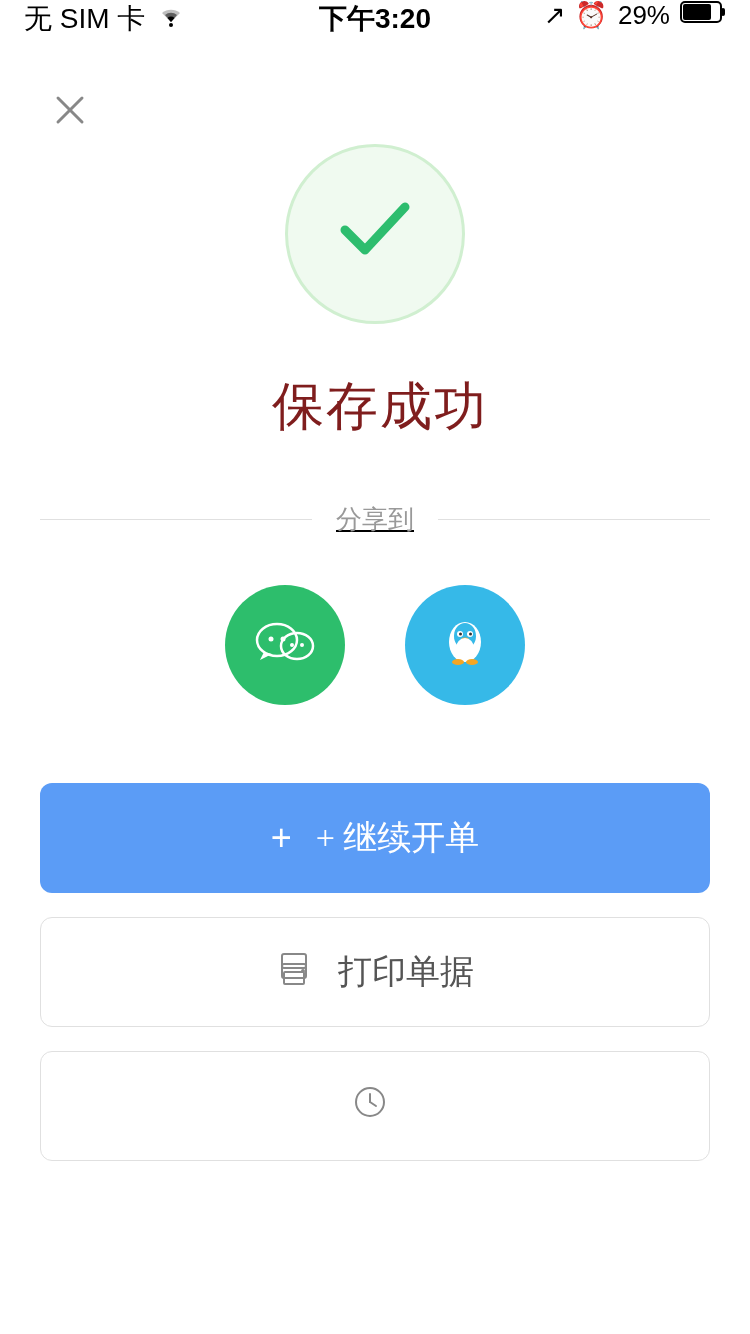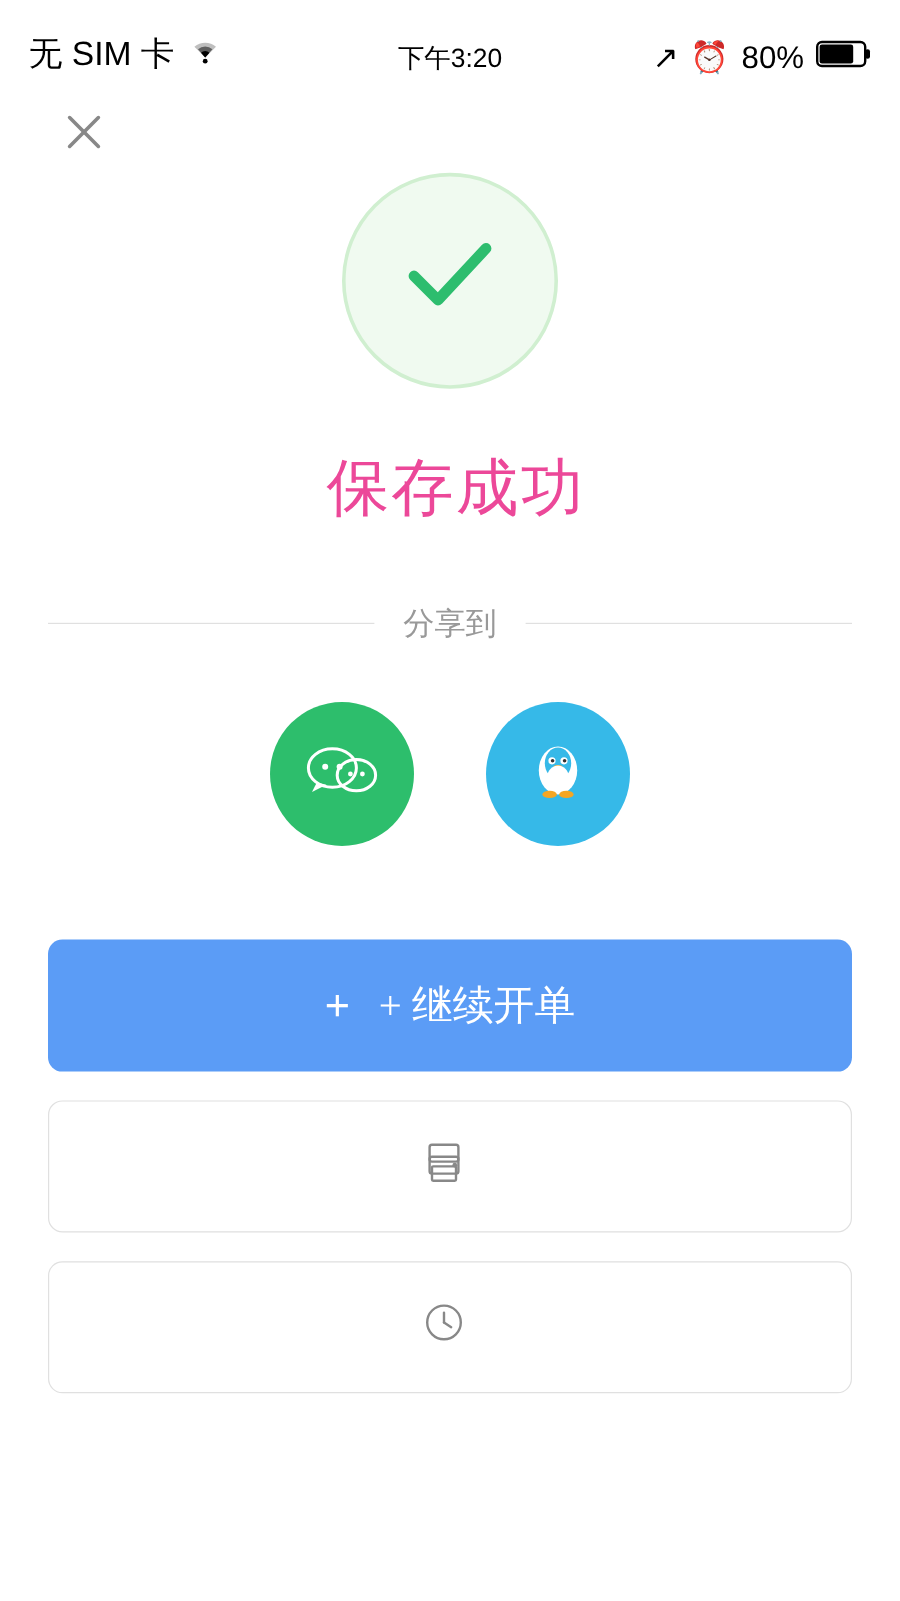--- a/index.html
+++ b/index.html
@@ -13,38 +13,38 @@
       display: flex;
       flex-direction: column;
     }
 
     
     .status-bar {
       width: 100%;
       height: 64px;
       background: #ffffff;
       display: flex;
-      align-items: flex-end;
+      align-items: flex-start;
       justify-content: space-between;
       padding: 0 24px;
       flex-shrink: 0;
     }
 
     .status-left {
       display: flex;
       align-items: center;
       gap: 10px;
       font-size: 28px;
       font-weight: 500;
       color: #000;
     }
 
     .status-center {
-      font-size: 22px;
-      font-weight: 400;
+      font-size: 28px;
+      font-weight: 700;
       color: #000;
       position: absolute;
       left: 50%;
       transform: translateX(-50%);
     }
 
     .status-right {
       display: flex;
       align-items: center;
       gap: 10px;
@@ -90,41 +90,42 @@
     .checkmark {
       font-size: 90px;
       color: #2dbd6e;
       line-height: 1;
     }
 
     
     .success-title {
       font-size: 52px;
       font-weight: 500;
-      color: #ec4899;
+      color: #7f1d1d;
       margin-bottom: 60px;
       letter-spacing: 2px;
       margin-left: 10px;
     }
 
     
     .share-section {
       width: 100%;
       display: flex;
       flex-direction: column;
       align-items: center;
       margin-bottom: 48px;
     }
 
     .divider-row {
       width: 100%;
       display: flex;
       align-items: center;
       padding: 0 40px;
       margin-bottom: 48px;
+      text-decoration: underline;
     }
 
     .divider-line {
       flex: 1;
       height: 1px;
       background: #e0e0e0;
     }
 
     .divider-text {
       font-size: 26px;
@@ -206,21 +207,21 @@
         <path d="M16 18L22 11a9 9 0 00-12 0L16 18z" fill="#000" opacity="0.5"></path>
         <path d="M16 18L25 9a14 14 0 00-18 0L16 18z" fill="#000" opacity="0.25"></path>
         <circle cx="16" cy="21" r="2" fill="#000"></circle>
       </svg>
     </span>
   </div>
   <div class="status-center">下午3:20</div>
   <div class="status-right">
     <span>↗</span>
     <span>⏰</span>
-    <span>80%</span>
+    <span>29%</span>
     <span>
       <svg width="46" height="24" viewBox="0 0 46 24">
         <rect x="1" y="2" width="40" height="20" rx="4" ry="4" stroke="#000" stroke-width="2" fill="none"></rect>
         <rect x="41" y="8" width="4" height="8" rx="2" fill="#000"></rect>
         <rect x="3" y="4" width="28" height="16" rx="2" fill="#000"></rect>
       </svg>
     </span>
   </div>
 </div>
 
@@ -298,20 +299,21 @@
 
     <button class="action-btn action-btn-secondary">
       <span style="margin-right:10px;">
         <svg width="36" height="36" viewBox="0 0 36 36" fill="none">
           <rect x="6" y="4" width="24" height="14" rx="2" stroke="#888" stroke-width="2" fill="none"></rect>
           <rect x="8" y="22" width="20" height="12" rx="1" stroke="#888" stroke-width="2" fill="none"></rect>
           <rect x="6" y="14" width="24" height="14" rx="2" stroke="#888" stroke-width="2" fill="none"></rect>
           <circle cx="27" cy="21" r="2" fill="#888"></circle>
         </svg>
       </span>
+      <span>打印单据</span>
     </button>
 
     <button class="action-btn action-btn-secondary">
       <span style="margin-right:10px;">
         <svg width="36" height="36" viewBox="0 0 36 36" fill="none">
           <circle cx="18" cy="18" r="14" stroke="#888" stroke-width="2" fill="none"></circle>
           <line x1="18" y1="10" x2="18" y2="18" stroke="#888" stroke-width="2" stroke-linecap="round"></line>
           <line x1="18" y1="18" x2="24" y2="22" stroke="#888" stroke-width="2" stroke-linecap="round"></line>
         </svg>
       </span>

